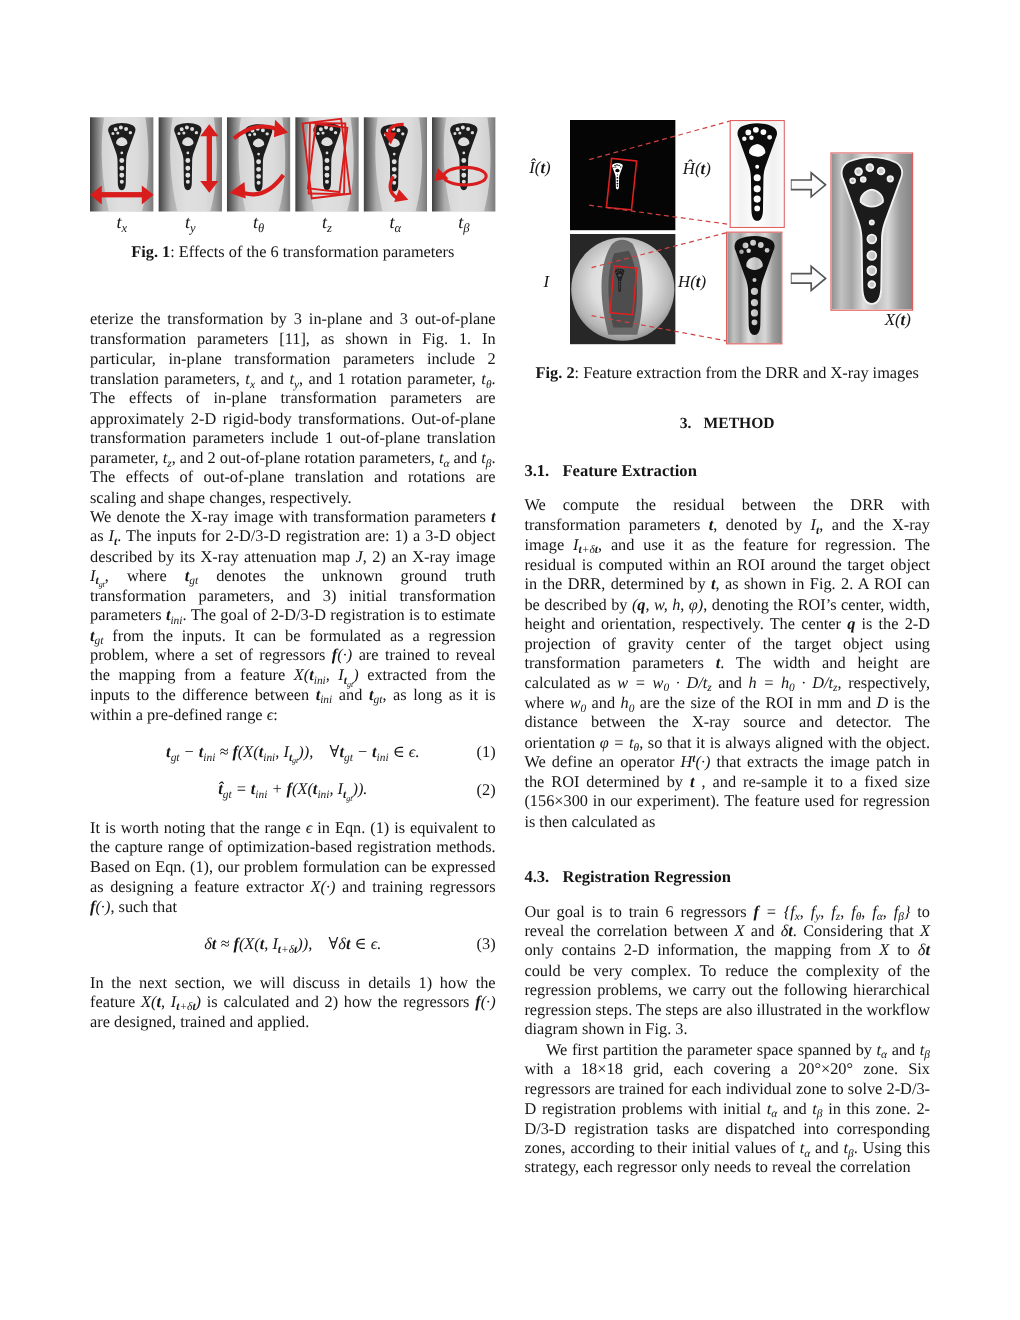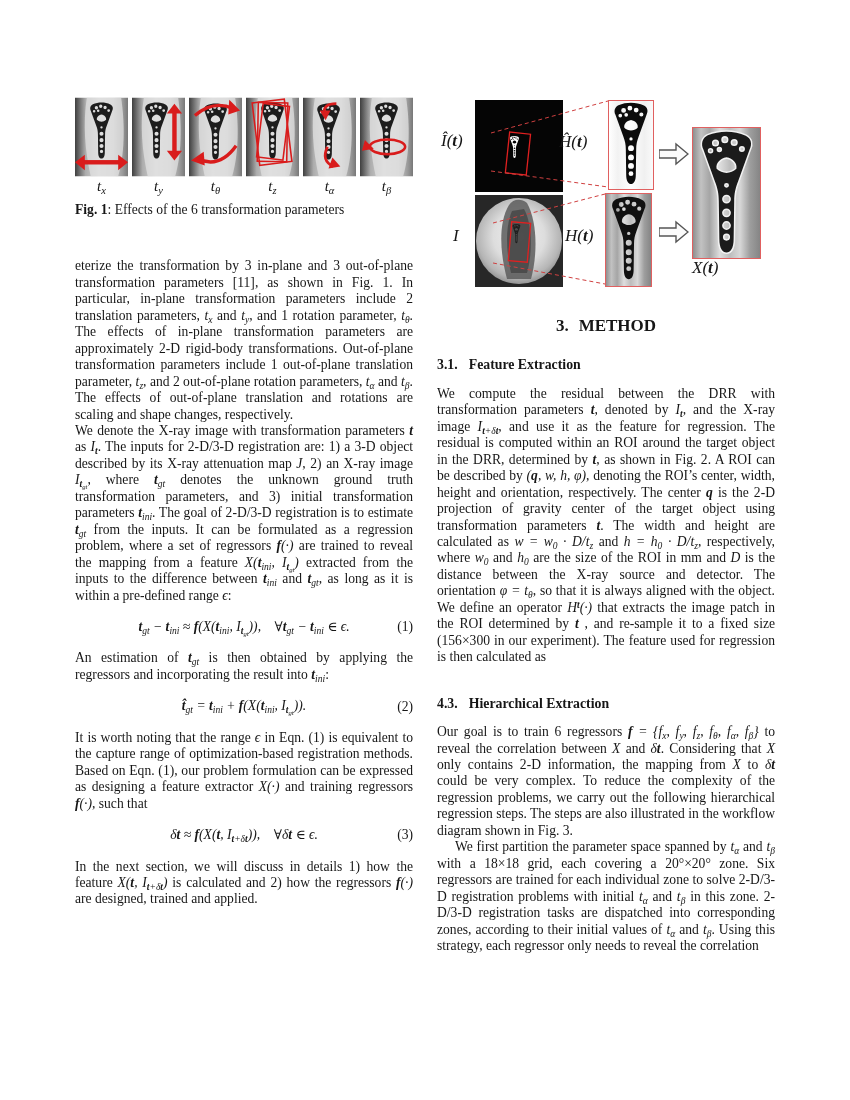--- a/index.html
+++ b/index.html
@@ -13,39 +13,39 @@
   .mb{font-style:italic;font-weight:bold;}
   sub{font-size:70%;line-height:0;vertical-align:-0.32em;}
   sup{font-size:70%;line-height:0;vertical-align:0.45em;}
 
   
   .fig1{margin:0;}
   .fig1-row{display:flex;gap:4px;}
   .panel{width:53px;}
   .panel-img{display:block;width:53px;height:80px;}
   .panel-label{text-align:center;font-size:15px;margin-top:1px;height:18px;}
-  .caption{text-align:left;margin-top:6px;font-size:13.6px;}
+  .caption{text-align:center;margin-top:6px;font-size:13.6px;}
   .caption .cap-label{font-weight:bold;}
 
   
   .fig2{margin:0;}
   .fig2-diagram{position:relative;height:195px;}
   .f2img,.f2patch,.f2res{position:absolute;}
   .f2img svg,.f2patch svg,.f2res svg{display:block;width:100%;height:100%;}
   .f2patch{border:1.4px solid #e06060;}
   .f2res{border:1.4px solid #e06060;}
-  .f2lab{position:absolute;font-size:17px;}
-  .reslab{text-align:left;}
+  .f2lab{position:absolute;font-size:14px;}
+  .reslab{text-align:right;}
   .f2arrow{position:absolute;}
   .f2overlay{position:absolute;left:0;top:0;pointer-events:none;}
 
   
   .subhead{font-size:13.8px;font-weight:bold;margin:28px 0 17px 0;}
   .subhead .sh-num{margin-right:11px;}
-  .secthead{font-size:17px;font-weight:bold;text-align:center;margin:26px 0 0 0;}
+  .secthead{font-size:13px;font-weight:bold;text-align:center;margin:26px 0 0 0;}
   .secthead .sh-num{margin-right:10px;}
   .subhead2{font-size:13.8px;font-weight:bold;margin:23px 0 12px 0;}
   .subhead2 .sh-num{margin-right:11px;margin-top:48px;}
 
   
   .equation{position:relative;margin:15px 0;}
   .eq-body{display:block;text-align:center;padding:0 22px;}
   .eq-num{position:absolute;right:0;top:50%;transform:translateY(-50%);}
 
   .mt-para{margin-top:40px !important;}
@@ -211,21 +211,20 @@
     <p class="mt-para">eterize the transformation by 3 in-plane and 3 out-of-plane transformation parameters [11], as shown in Fig. 1. In particular, in-plane transformation parameters include 2 translation parameters, <span class="mi">t<sub>x</sub></span> and <span class="mi">t<sub>y</sub></span>, and 1 rotation parameter, <span class="mi">t<sub>θ</sub></span>. The effects of in-plane transformation parameters are approximately 2-D rigid-body transformations. Out-of-plane transformation parameters include 1 out-of-plane translation parameter, <span class="mi">t<sub>z</sub></span>, and 2 out-of-plane rotation parameters, <span class="mi">t<sub>α</sub></span> and <span class="mi">t<sub>β</sub></span>. The effects of out-of-plane translation and rotations are scaling and shape changes, respectively.</p>
 
 
     <p>We denote the X-ray image with transformation parameters <span class="mb">t</span> as <span class="mi">I<sub><span class="mb">t</span></sub></span>. The inputs for 2-D/3-D registration are: 1) a 3-D object described by its X-ray attenuation map <span class="mi">J</span>, 2) an X-ray image <span class="mi">I<sub><span class="mb">t</span><sub>gt</sub></sub></span>, where <span class="mb">t</span><span class="mi"><sub>gt</sub></span> denotes the unknown ground truth transformation parameters, and 3) initial transformation parameters <span class="mb">t</span><span class="mi"><sub>ini</sub></span>. The goal of 2-D/3-D registration is to estimate <span class="mb">t</span><span class="mi"><sub>gt</sub></span> from the inputs. It can be formulated as a regression problem, where a set of regressors <span class="mb">f</span><span class="mi">(·)</span> are trained to reveal the mapping from a feature <span class="mi">X(<span class="mb">t</span><sub>ini</sub>, I<sub><span class="mb">t</span><sub>gt</sub></sub>)</span> extracted from the inputs to the difference between <span class="mb">t</span><span class="mi"><sub>ini</sub></span> and <span class="mb">t</span><span class="mi"><sub>gt</sub></span>, as long as it is within a pre-defined range <span class="mi">ϵ</span>:</p>
 
     <div class="equation">
       <span class="eq-body"><span class="mi"><span class="mb">t</span><sub>gt</sub> − <span class="mb">t</span><sub>ini</sub> ≈ <span class="mb">f</span>(X(<span class="mb">t</span><sub>ini</sub>, I<sub><span class="mb">t</span><sub>gt</sub></sub>)), ∀<span class="mb">t</span><sub>gt</sub> − <span class="mb">t</span><sub>ini</sub> ∈ ϵ.</span></span>
       <span class="eq-num">(1)</span>
     </div>
 
-    <p>An estimation of <span class="mb">t</span><span class="mi"><sub>gt</sub></span> is then obtained by applying the regressors and incorporating the result into <span class="mb">t</span><span class="mi"><sub>ini</sub></span>:</p>
 
     <div class="equation">
       <span class="eq-body"><span class="mi"><span class="mb">t̂</span><sub>gt</sub> = <span class="mb">t</span><sub>ini</sub> + <span class="mb">f</span>(X(<span class="mb">t</span><sub>ini</sub>, I<sub><span class="mb">t</span><sub>gt</sub></sub>)).</span></span>
       <span class="eq-num">(2)</span>
     </div>
 
     <p>It is worth noting that the range <span class="mi">ϵ</span> in Eqn. (1) is equivalent to the capture range of optimization-based registration methods. Based on Eqn. (1), our problem formulation can be expressed as designing a feature extractor <span class="mi">X(·)</span> and training regressors <span class="mb">f</span><span class="mi">(·)</span>, such that</p>
 
     <div class="equation">
       <span class="eq-body"><span class="mi">δ<span class="mb">t</span> ≈ <span class="mb">f</span>(X(<span class="mb">t</span>, I<sub><span class="mb">t</span>+δ<span class="mb">t</span></sub>)), ∀δ<span class="mb">t</span> ∈ ϵ.</span></span>
@@ -254,21 +253,21 @@
           <svg viewBox="0 0 88 92">
             <rect width="88" height="92" fill="#272727"></rect>
             <circle cx="44" cy="46" r="43" fill="url(#gXray)"></circle>
             <path d="M34,10 C23,28 25,58 32,84 L56,84 C63,58 62,26 52,8 C46,3 38,4 34,10 Z" fill="#5c5c5c" opacity="0.85"></path>
             <path d="M37,16 C30,32 31,56 36,78 L52,78 C58,56 57,28 49,14 Z" fill="#454545" opacity="0.8"></path>
             <use href="#plateShape" transform="translate(37,29) scale(0.088)" fill="#1f1f1f"></use>
             <rect x="35" y="27.5" width="19" height="39" fill="none" stroke="#e02020" stroke-width="1.3" transform="rotate(5 44 47)"></rect>
           </svg>
         </div>
 
-        <span class="f2lab" style="left:122px;top:37px;"><span class="mi">Ĥ(<span class="mb">t</span>)</span></span>
+        <span class="f2lab" style="left:132px;top:37px;"><span class="mi">Ĥ(<span class="mb">t</span>)</span></span>
         <div class="f2patch" style="left:171px;top:3px;width:44px;height:88px;">
           <svg viewBox="0 0 44 88">
             <rect width="44" height="88" fill="url(#gPatchW)"></rect>
             <use href="#plateShape" transform="translate(3.5,2) scale(0.37)" fill="#0c0c0c"></use>
           </svg>
         </div>
 
         <span class="f2lab" style="left:128px;top:131px;"><span class="mi">H(<span class="mb">t</span>)</span></span>
         <div class="f2patch" style="left:168px;top:96px;width:45px;height:92px;">
           <svg viewBox="0 0 45 92">
@@ -295,34 +294,37 @@
         <svg class="f2overlay" width="338" height="195" viewBox="0 0 338 195">
           <g stroke="#d04040" stroke-width="1" stroke-dasharray="4 3" fill="none">
             <line x1="54" y1="36" x2="171" y2="4"></line>
             <line x1="54" y1="74" x2="171" y2="90"></line>
             <line x1="56" y1="126" x2="168" y2="97"></line>
             <line x1="56" y1="166" x2="168" y2="187"></line>
           </g>
         </svg>
       </div>
 
+      <figcaption class="caption fig2-caption">
+        <span class="cap-label">Fig. 2</span><span>: Feature extraction from the DRR and X-ray images</span>
+      </figcaption>
     </figure>
 
     <h2 class="secthead">
       <span class="sh-num">3.</span><span>METHOD</span>
     </h2>
 
     <h3 class="subhead2">
       <span class="sh-num">3.1.</span><span>Feature Extraction</span>
     </h3>
 
     <p class="p-after-head">We compute the residual between the DRR with transformation parameters <span class="mb">t</span>, denoted by <span class="mi">I<sub><span class="mb">t</span></sub></span>, and the X-ray image <span class="mi">I<sub><span class="mb">t</span>+δ<span class="mb">t</span></sub></span>, and use it as the feature for regression. The residual is computed within an ROI around the target object in the DRR, determined by <span class="mb">t</span>, as shown in Fig. 2. A ROI can be described by <span class="mi">(<span class="mb">q</span>, w, h, φ)</span>, denoting the ROI’s center, width, height and orientation, respectively. The center <span class="mb">q</span> is the 2-D projection of gravity center of the target object using transformation parameters <span class="mb">t</span>. The width and height are calculated as <span class="mi">w = w<sub>0</sub> · D/t<sub>z</sub></span> and <span class="mi">h = h<sub>0</sub> · D/t<sub>z</sub></span>, respectively, where <span class="mi">w<sub>0</sub></span> and <span class="mi">h<sub>0</sub></span> are the size of the ROI in mm and <span class="mi">D</span> is the distance between the X-ray source and detector. The orientation <span class="mi">φ = t<sub>θ</sub></span>, so that it is always aligned with the object. We define an operator <span class="mi">H<sup><span class="mb">t</span></sup>(·)</span> that extracts the image patch in the ROI determined by <span class="mb">t</span> , and re-sample it to a fixed size (156×300 in our experiment). The feature used for regression is then calculated as</p>
 
 
     <h3 class="subhead2" style="margin-top:30px;">
-      <span class="sh-num">4.3.</span><span>Hierarchical Extraction</span>
+      <span class="sh-num">4.3.</span><span>Registration Regression</span>
     </h3>
 
     <p class="p-after-head">Our goal is to train 6 regressors <span class="mb">f</span> <span class="mi">= {</span><span class="mi">f<sub>x</sub></span>, <span class="mi">f<sub>y</sub></span>, <span class="mi">f<sub>z</sub></span>, <span class="mi">f<sub>θ</sub></span>, <span class="mi">f<sub>α</sub></span>, <span class="mi">f<sub>β</sub></span><span class="mi">}</span> to reveal the correlation between <span class="mi">X</span> and <span class="mi">δ</span><span class="mb">t</span>. Considering that <span class="mi">X</span> only contains 2-D information, the mapping from <span class="mi">X</span> to <span class="mi">δ</span><span class="mb">t</span> could be very complex. To reduce the complexity of the regression problems, we carry out the following hierarchical regression steps. The steps are also illustrated in the workflow diagram shown in Fig. 3.</p>
     <p class="indent">We first partition the parameter space spanned by <span class="mi">t<sub>α</sub></span> and <span class="mi">t<sub>β</sub></span> with a 18×18 grid, each covering a 20°×20° zone. Six regressors are trained for each individual zone to solve 2-D/3-D registration problems with initial <span class="mi">t<sub>α</sub></span> and <span class="mi">t<sub>β</sub></span> in this zone. 2-D/3-D registration tasks are dispatched into corresponding zones, according to their initial values of <span class="mi">t<sub>α</sub></span> and <span class="mi">t<sub>β</sub></span>. Using this strategy, each regressor only needs to reveal the correlation</p>
   </div>
 
 </div>
 
 </body></html>

